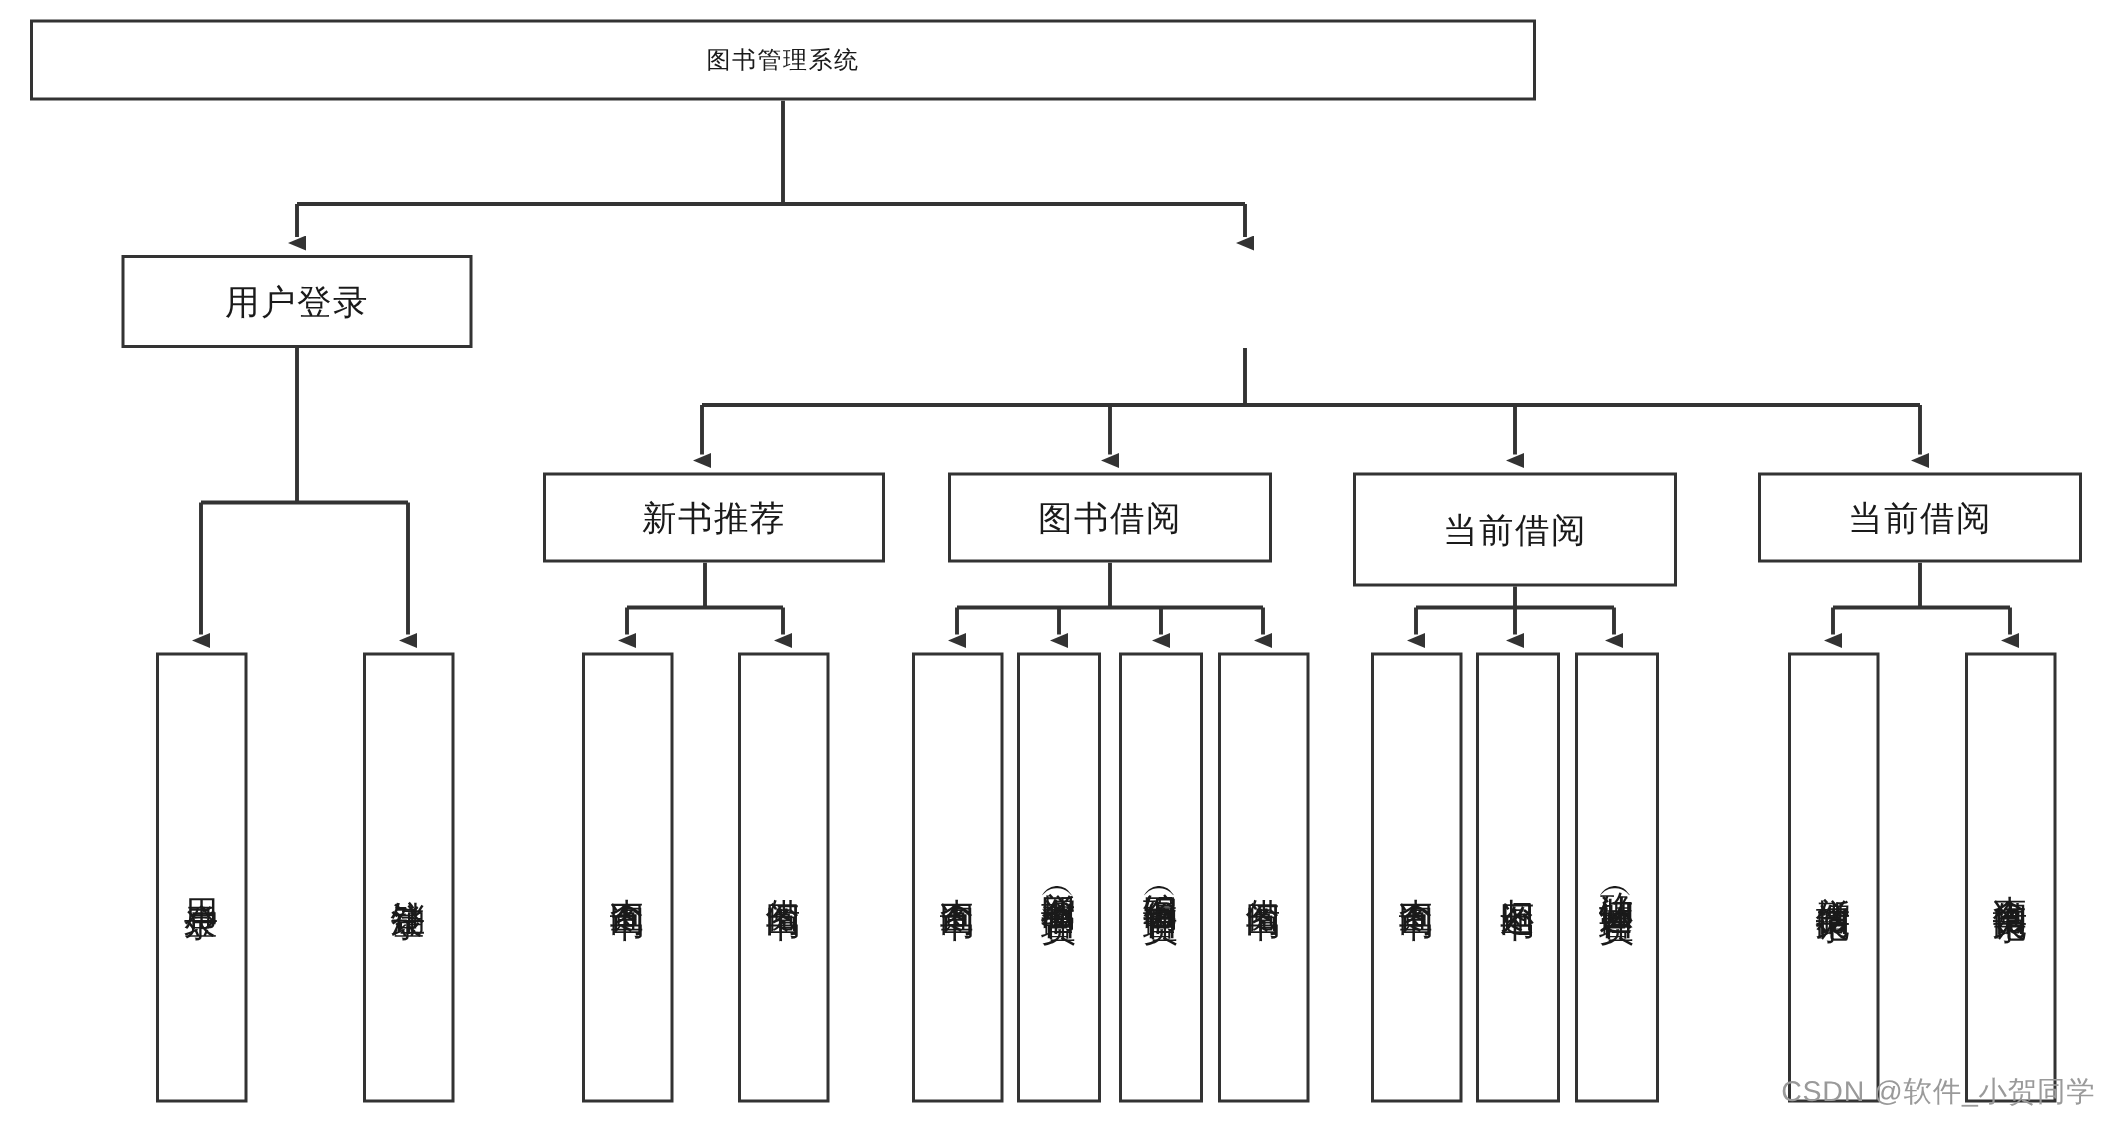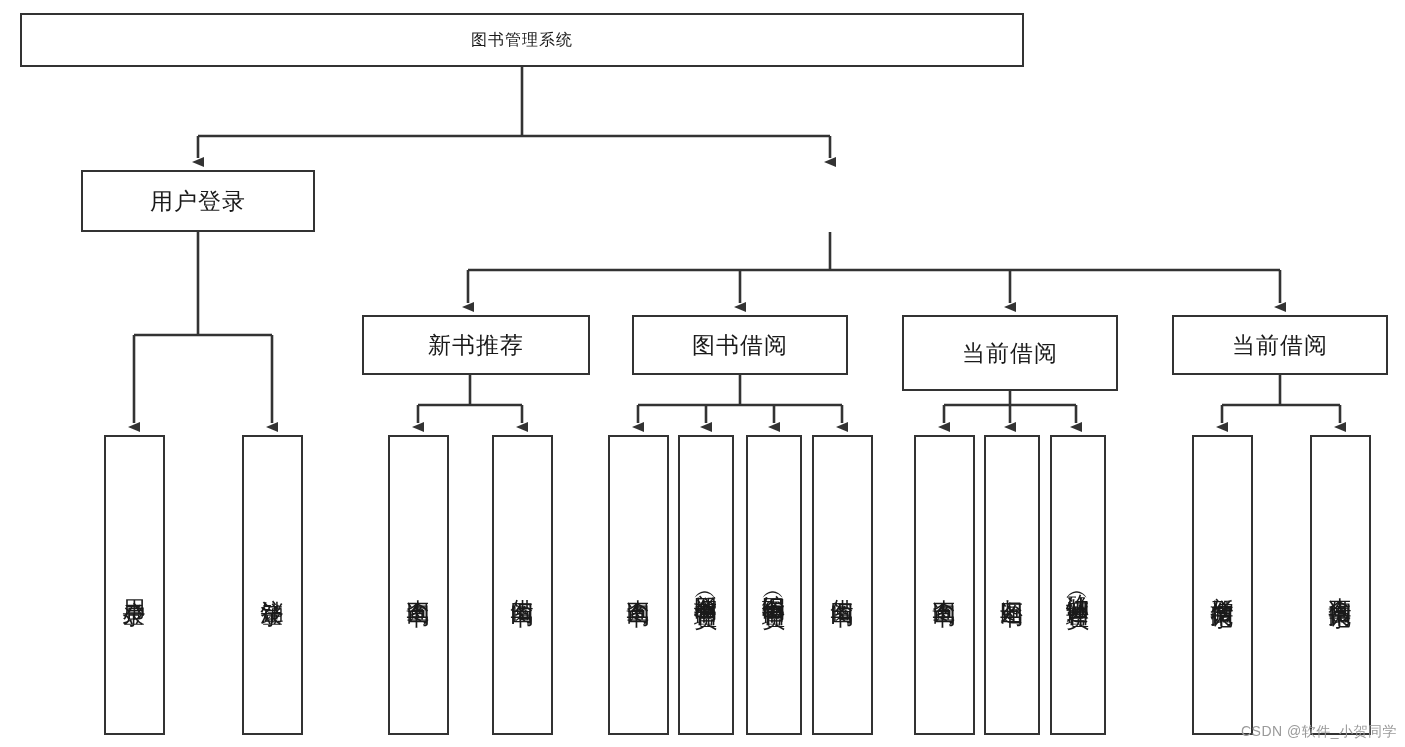--- a/index.html
+++ b/index.html
@@ -58,21 +58,21 @@
     display: block;
   }
   .node.root {
     font-size: 16px;
     text-align: center;
   }
   .watermark {
     position: absolute;
     right: 8px;
     bottom: 6px;
-    font-size: 14px;
+    font-size: 19px;
     color: #9a9a9a;
     letter-spacing: 0.5px;
     white-space: nowrap;
   }
 </style>
 </head>
 <body>
 
 <div id="canvas">
 

